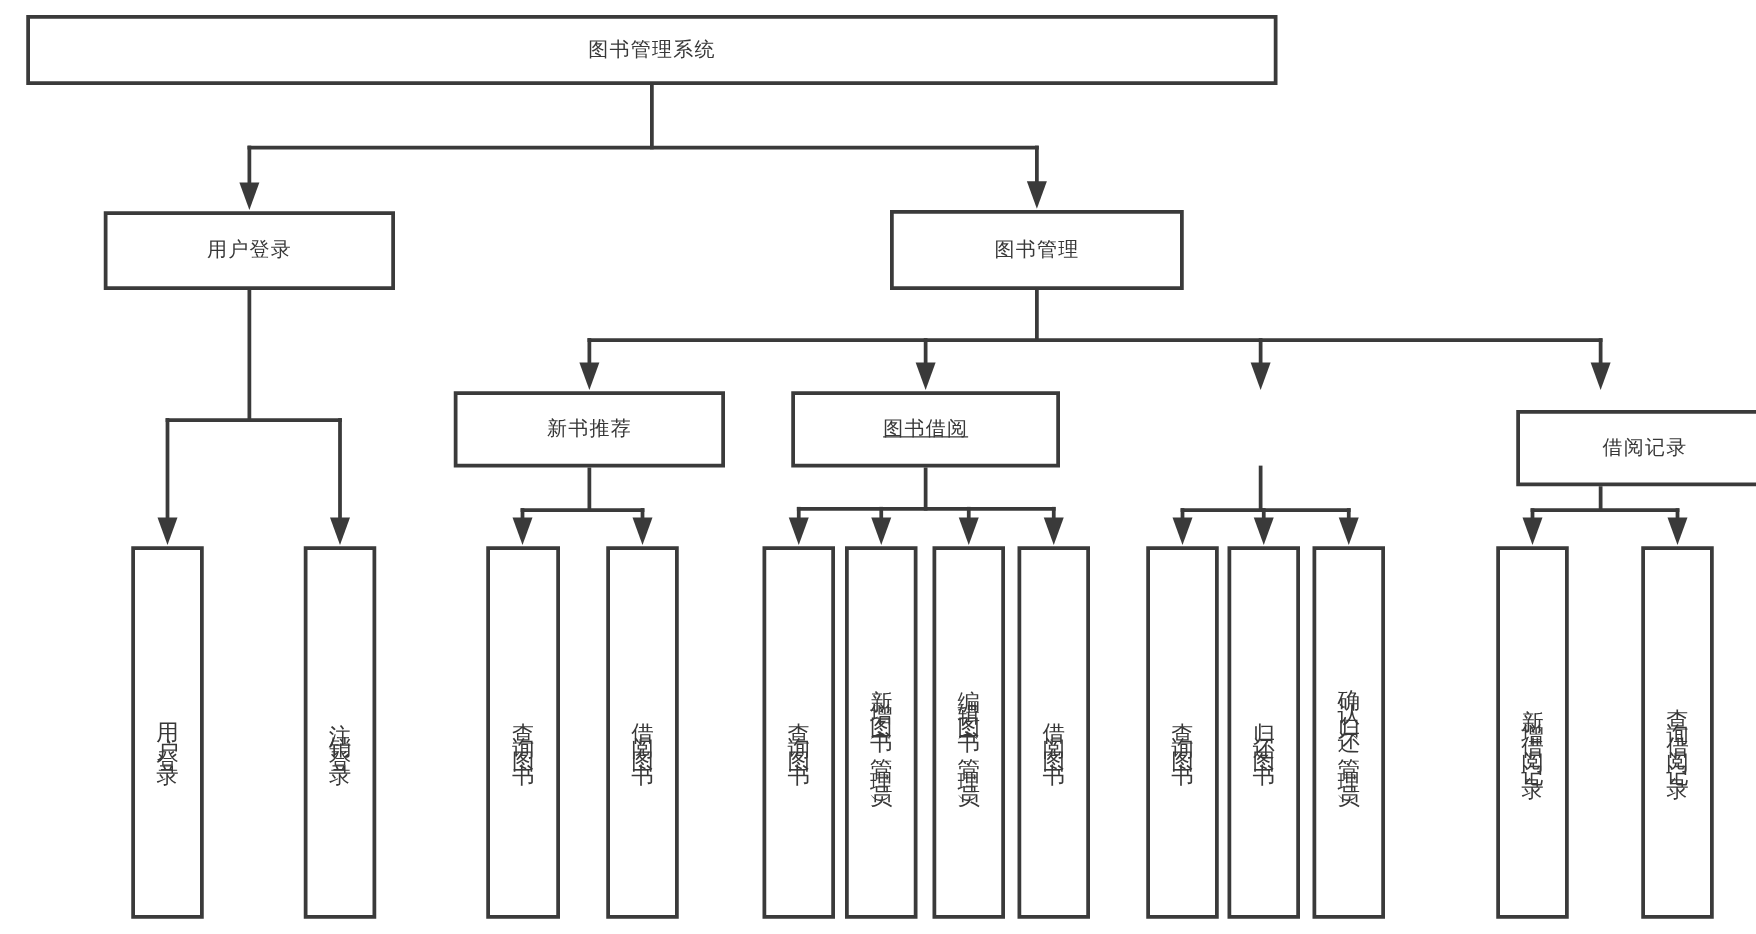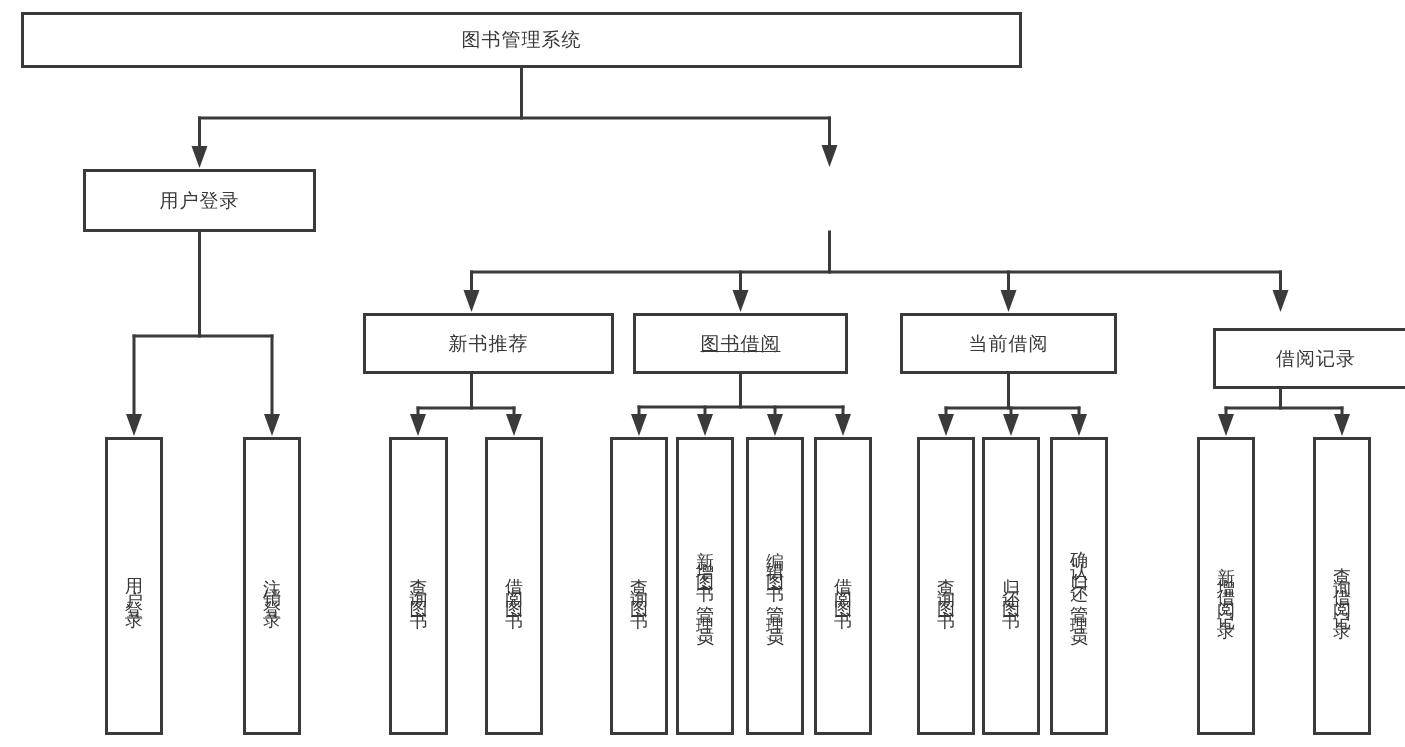--- a/index.html
+++ b/index.html
@@ -22,21 +22,21 @@
     box-sizing: border-box;
     border: 3px solid #3a3a3a;
     background: #ffffff;
     color: #383838;
     display: flex;
     align-items: center;
     justify-content: center;
     z-index: 2;
   }
   .box.h {
-    font-size: 19px;
+    font-size: 16px;
     letter-spacing: 1px;
     white-space: nowrap;
   }
   .box.v {
     writing-mode: vertical-rl;
     text-orientation: mixed;
     font-size: 18px;
     letter-spacing: 11px;
     line-height: 1;
   }
@@ -105,24 +105,24 @@
       <polygon points="1071,414 1087,414 1079,436" fill="#3a3a3a"></polygon>
       <line x1="1226" y1="408" x2="1226" y2="418" stroke="#3a3a3a" stroke-width="3" stroke-linecap="square"></line>
       <polygon points="1218,414 1234,414 1226,436" fill="#3a3a3a"></polygon>
       <line x1="1342" y1="408" x2="1342" y2="418" stroke="#3a3a3a" stroke-width="3" stroke-linecap="square"></line>
       <polygon points="1334,414 1350,414 1342,436" fill="#3a3a3a"></polygon>
     </svg>
 
   <div class="box h" style="left:21px; top:12px; width:1001px; height:56px;">图书管理系统</div>
 
   <div class="box h" style="left:83px; top:169px; width:233px; height:63px;">用户登录</div>
+  <div class="box h" style="left:712px; top:168px; width:235px; height:64px;">图书管理</div>
 
-  <div class="box h" style="left:363px; top:313px; width:251px; height:61px;">新书推荐</div>
+  <div class="box h" style="left:363px; top:313px; width:217px; height:61px;">新书推荐</div>
   <div class="box h" style="left:633px; top:313px; width:215px; height:61px;text-decoration:underline;">图书借阅</div>
-  <div class="box h" style="left:900px; top:313px; width:217px; height:61px;">当前借阅</div>
   <div class="box h" style="left:1213px; top:313px; width:206px; height:61px;margin-top:15px;">借阅记录</div>
 
   <div class="box v" style="left:105px; top:437px; width:58px; height:298px;">用户登录</div>
   <div class="box v" style="left:243px; top:437px; width:58px; height:298px;">注销登录</div>
 
   <div class="box v" style="left:389px; top:437px; width:59px; height:298px;">查询图书</div>
   <div class="box v" style="left:485px; top:437px; width:58px; height:298px;">借阅图书</div>
 
   <div class="box v" style="left:610px; top:437px; width:58px; height:298px;">查询图书</div>
   <div class="box v" style="left:676px; top:437px; width:58px; height:298px;">新增图书（管理员）</div>

